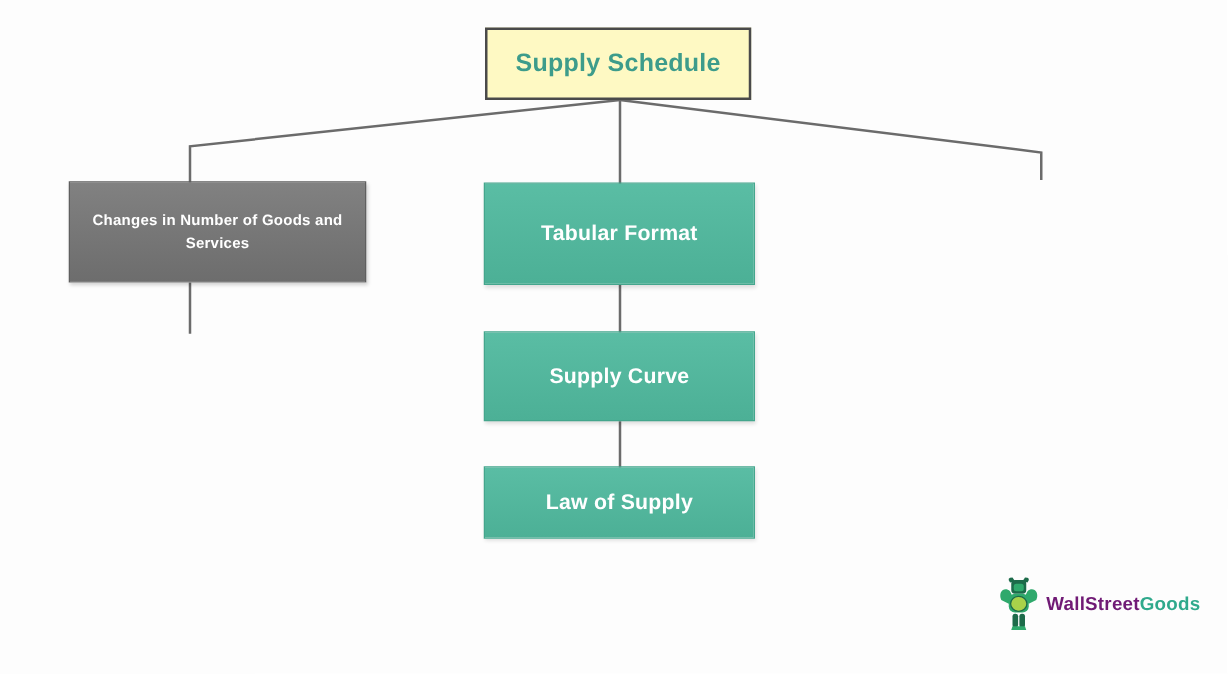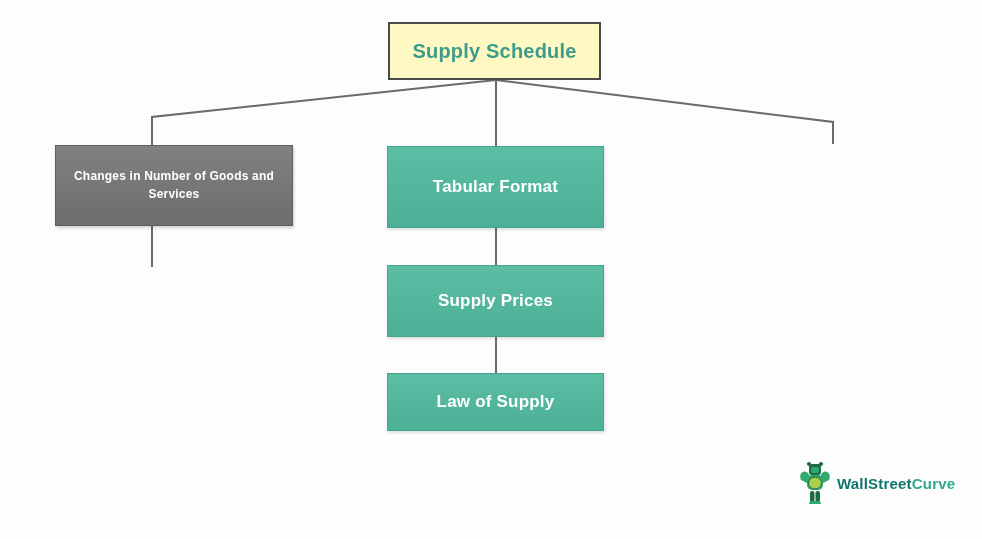--- a/index.html
+++ b/index.html
@@ -86,21 +86,21 @@
     align-items: center;
     gap: 5px;
   }
   .logo-icon { width: 34px; height: 46px; }
   .logo-text {
     font-size: 15px;
     font-weight: bold;
     letter-spacing: 0.2px;
     white-space: nowrap;
   }
-  .brand-first { color: #0f766e; }
+  .brand-first { color: #701a75; }
   .brand-second { color: #2fa98c; }
 </style>
 </head>
 <body>
 
 <div class="canvas">
 
   <svg class="connectors" viewBox="0 0 982 539">
     <polyline points="496,80 152,117 152,146"></polyline>
     <line x1="496" y1="80" x2="496" y2="147"></line>
@@ -117,21 +117,21 @@
   <div class="node node-gray node-gray-1">
     <span>Changes in Number of Goods and Services</span>
   </div>
 
 
   <div class="node node-teal node-teal-1">
     <span>Tabular Format</span>
   </div>
 
   <div class="node node-teal node-teal-2">
-    <span>Supply Prices</span>
+    <span>Supply Curve</span>
   </div>
 
   <div class="node node-teal node-teal-3">
     <span>Law of Supply</span>
   </div>
 
 
   <div class="logo">
     <svg class="logo-icon" viewBox="0 0 34 46">
 
@@ -145,17 +145,17 @@
       <path d="M31 20 C34 13 28 9 24 13 L22 17 L25 23 Z" fill="#2fa96c"></path>
 
       <rect x="9" y="15" width="16" height="15" rx="5" fill="#2fa96c"></rect>
       <ellipse cx="17" cy="23" rx="6.5" ry="6" fill="#a9d24a" stroke="#1d6b4a" stroke-width="1"></ellipse>
 
       <rect x="12" y="31" width="4.5" height="11" rx="2" fill="#1d6b4a"></rect>
       <rect x="17.5" y="31" width="4.5" height="11" rx="2" fill="#1d6b4a"></rect>
       <path d="M11 44 L23 44 L22 41 L12 41 Z" fill="#2fa96c"></path>
     </svg>
     <span class="logo-text">
-      <span class="brand-first">WallStreet</span><span class="brand-second">Curve</span>
+      <span class="brand-first">WallStreet</span><span class="brand-second">Goods</span>
     </span>
   </div>
 
 </div>
 
 </body></html>

